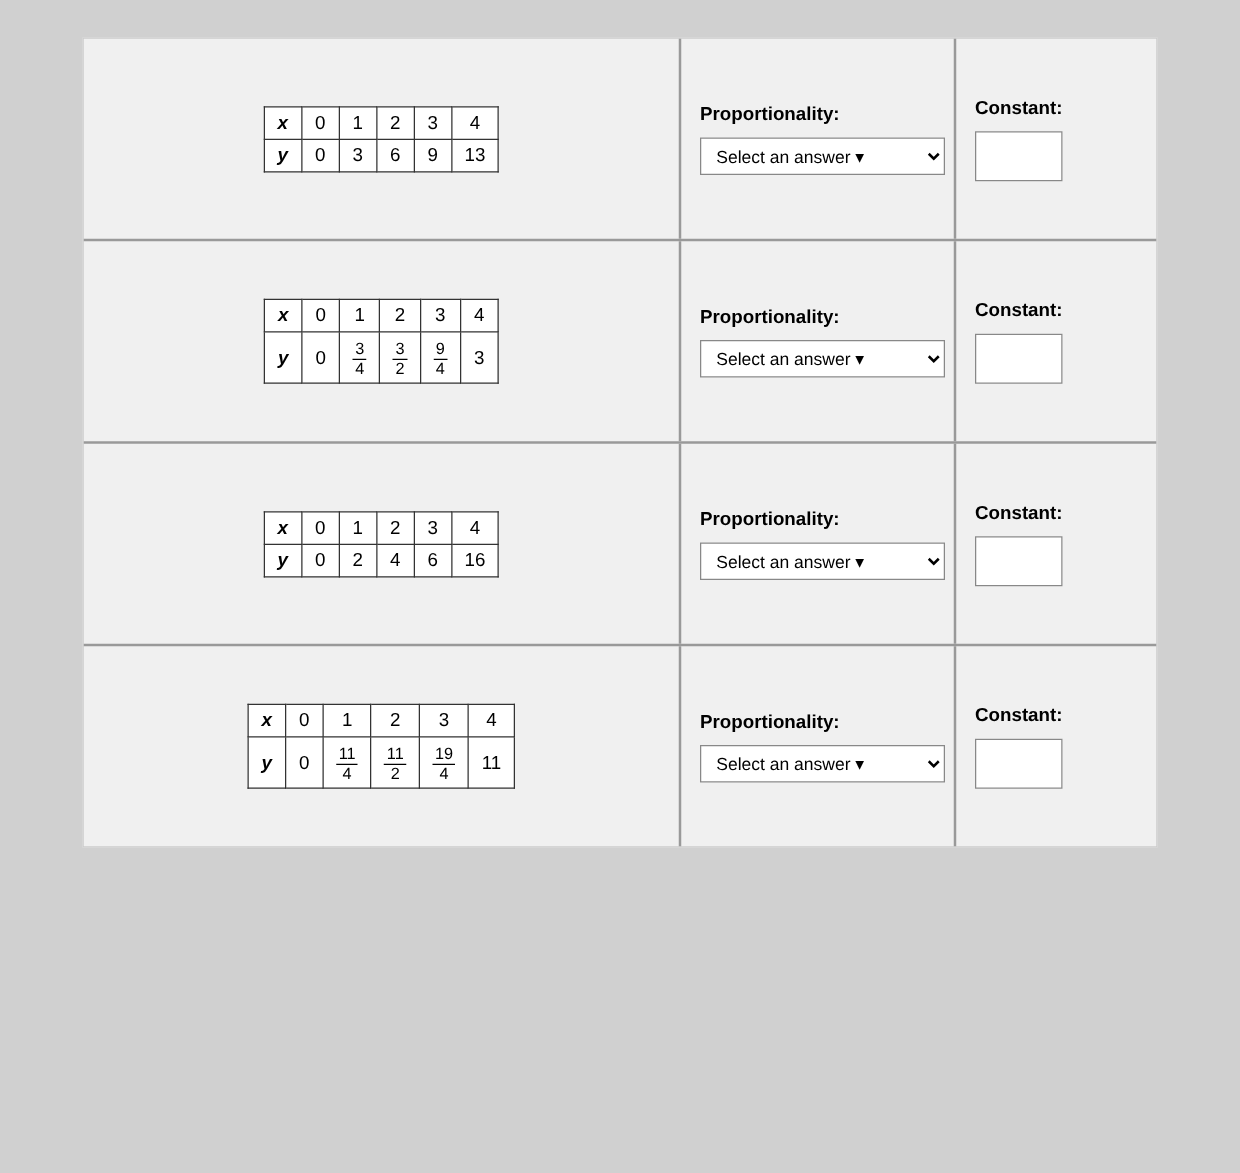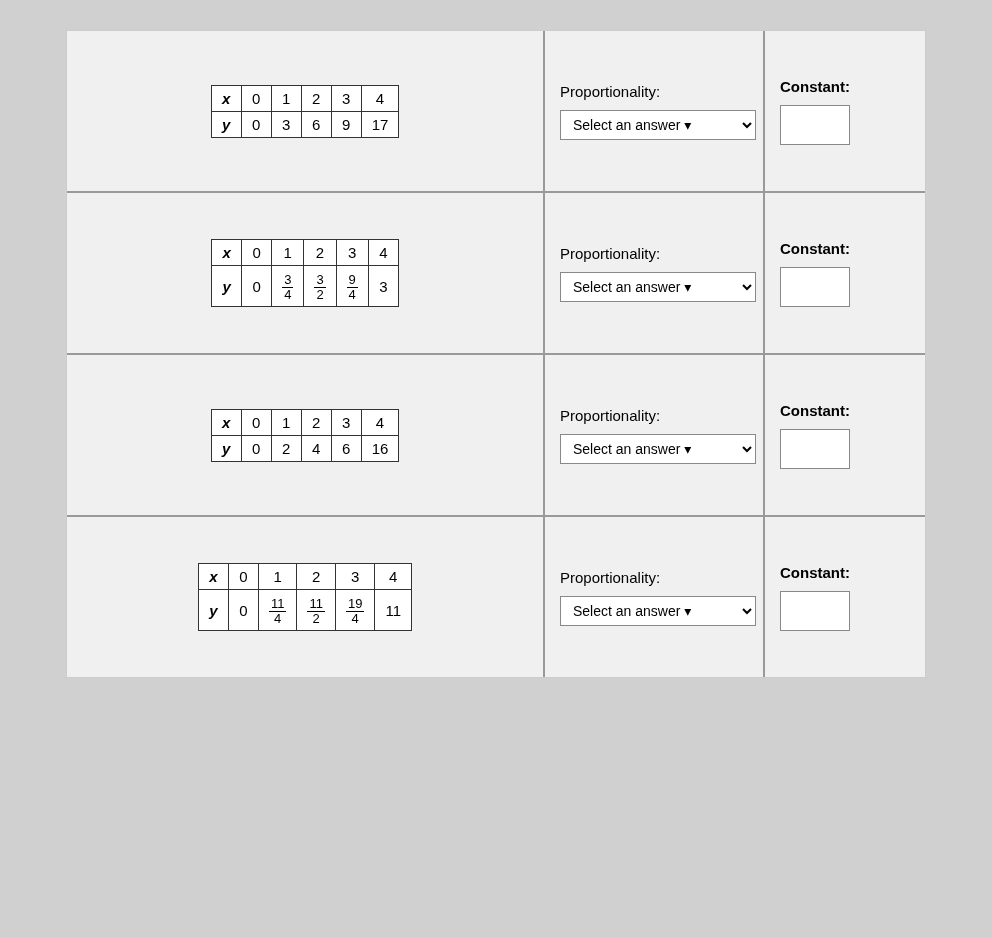--- a/index.html
+++ b/index.html
@@ -46,21 +46,21 @@
     .cell-const {
       padding: 36px 15px;
       display: flex;
       flex-direction: column;
       gap: 10px;
       min-height: 160px;
       justify-content: center;
     }
     .prop-label, .const-label {
       font-size: 15px;
-      font-weight: normal;
+      font-weight: bold;
       color: #000;
       font-style: italic;
     }
     .const-label {
       font-weight: bold;
       font-style: normal;
     }
     .prop-label {
       font-style: normal;
     }
@@ -127,21 +127,21 @@
           <td>2</td>
           <td>3</td>
           <td>4</td>
         </tr>
         <tr>
           <td class="header"><em>y</em></td>
           <td>0</td>
           <td>3</td>
           <td>6</td>
           <td>9</td>
-          <td>17</td>
+          <td>13</td>
         </tr>
       </tbody>
         </table>
     </div>
     <div class="cell-prop">
       <span class="prop-label">Proportionality:</span>
       <select class="answer-select">
         <option value="">Select an answer ▾</option>
         <option value="proportional">Proportional</option>
         <option value="non-proportional">Non-Proportional</option>

